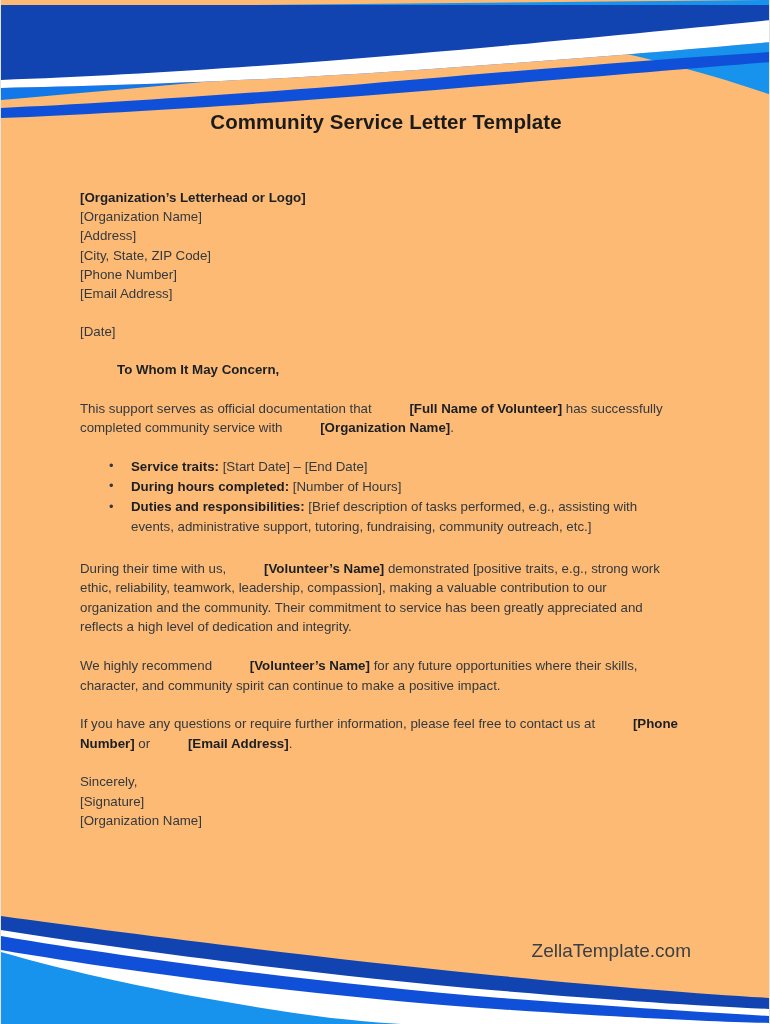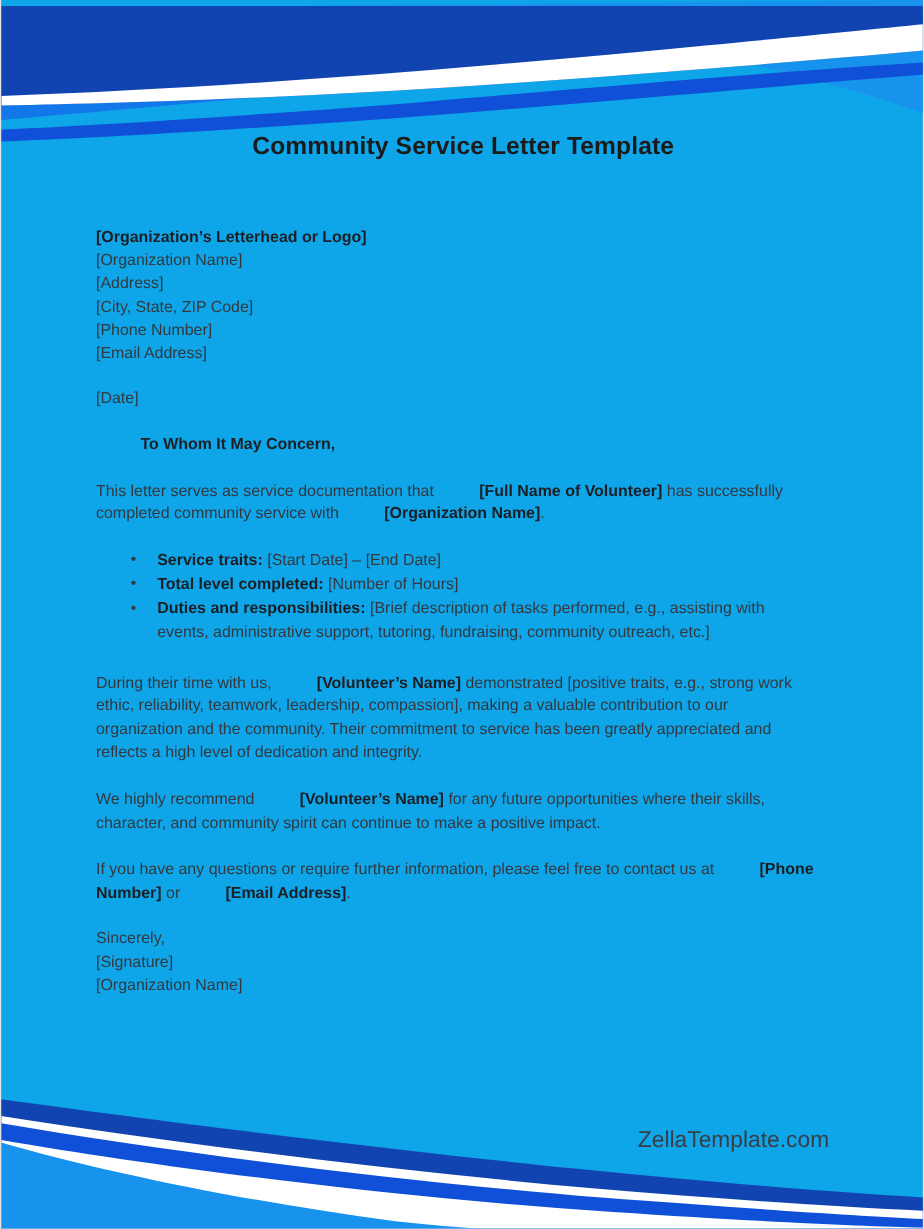--- a/index.html
+++ b/index.html
@@ -12,21 +12,21 @@
     height: 1024px;
     font-family: "Liberation Sans", sans-serif;
     color: #1c2024;
     overflow: hidden;
   }
 
   #page {
     position: relative;
     width: 770px;
     height: 1024px;
-    background: #0ea5e9;
+    background: #fdba74;
     box-sizing: border-box;
     border-left: 1px solid #e3e3e3;
     border-right: 1px solid #e3e3e3;
     overflow: hidden;
   }
 
   
   .wave-layer {
     position: absolute;
     left: 0;
@@ -141,26 +141,26 @@
       <div class="lh-line">[Email Address]</div>
     </div>
 
     <div class="spacer-sm"></div>
     <div class="lh-line">[Date]</div>
 
     <div class="spacer-sm"></div>
     <div class="salutation">To Whom It May Concern,</div>
 
     <div class="spacer-sm"></div>
-    <p class="para"><span>This letter serves as service documentation that </span><b>[Full Name of Volunteer]</b><span> has successfully completed community service with </span><b>[Organization Name]</b><span>.</span></p>
+    <p class="para"><span>This support serves as official documentation that </span><b>[Full Name of Volunteer]</b><span> has successfully completed community service with </span><b>[Organization Name]</b><span>.</span></p>
 
     <div class="spacer-sm"></div>
     <ul class="bullets">
       <li><b>Service traits:</b><span> [Start Date] – [End Date]</span></li>
-      <li><b>Total level completed:</b><span> [Number of Hours]</span></li>
+      <li><b>During hours completed:</b><span> [Number of Hours]</span></li>
       <li><b>Duties and responsibilities:</b><span> [Brief description of tasks performed, e.g., assisting with events, administrative support, tutoring, fundraising, community outreach, etc.]</span></li>
     </ul>
 
     <div class="spacer-md"></div>
     <p class="para"><span>During their time with us, </span><b>[Volunteer’s Name]</b><span> demonstrated [positive traits, e.g., strong work ethic, reliability, teamwork, leadership, compassion], making a valuable contribution to our organization and the community. Their commitment to service has been greatly appreciated and reflects a high level of dedication and integrity.</span></p>
 
     <div class="spacer-sm"></div>
     <p class="para"><span>We highly recommend </span><b>[Volunteer’s Name]</b><span> for any future opportunities where their skills, character, and community spirit can continue to make a positive impact.</span></p>
 
     <div class="spacer-sm"></div>

